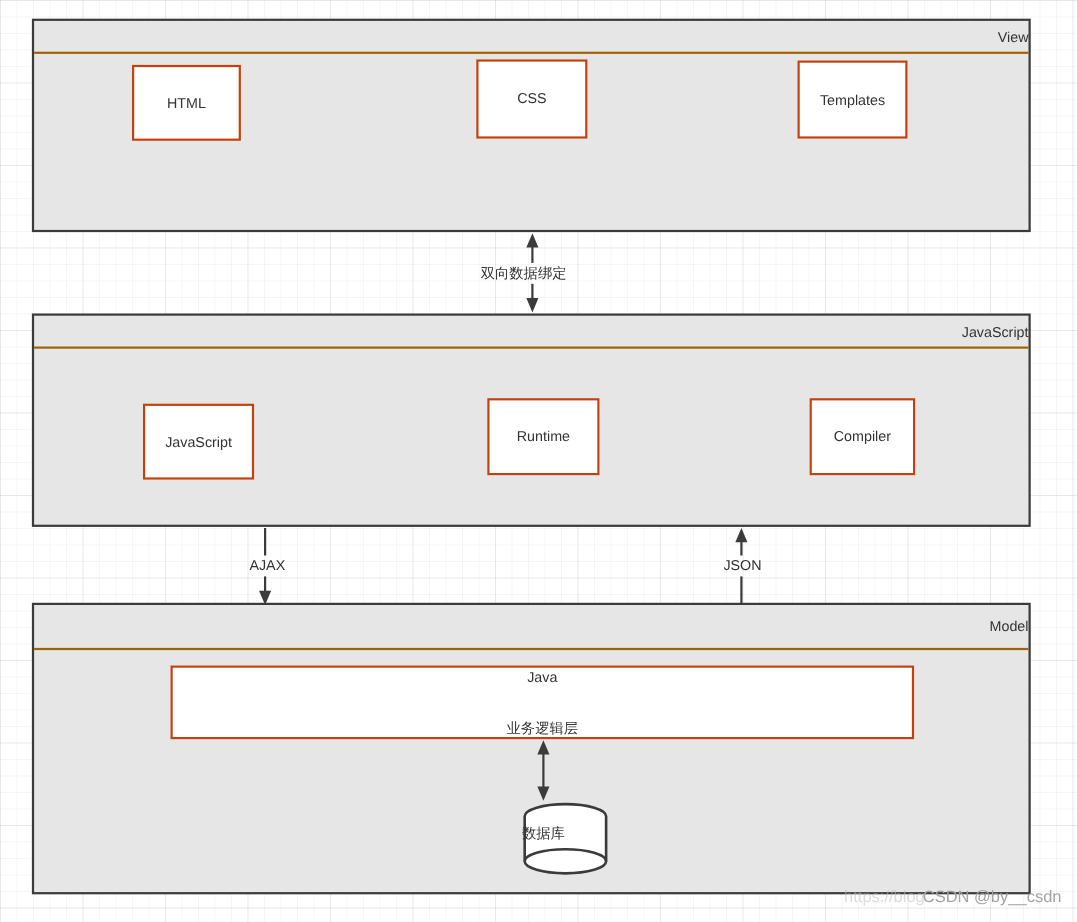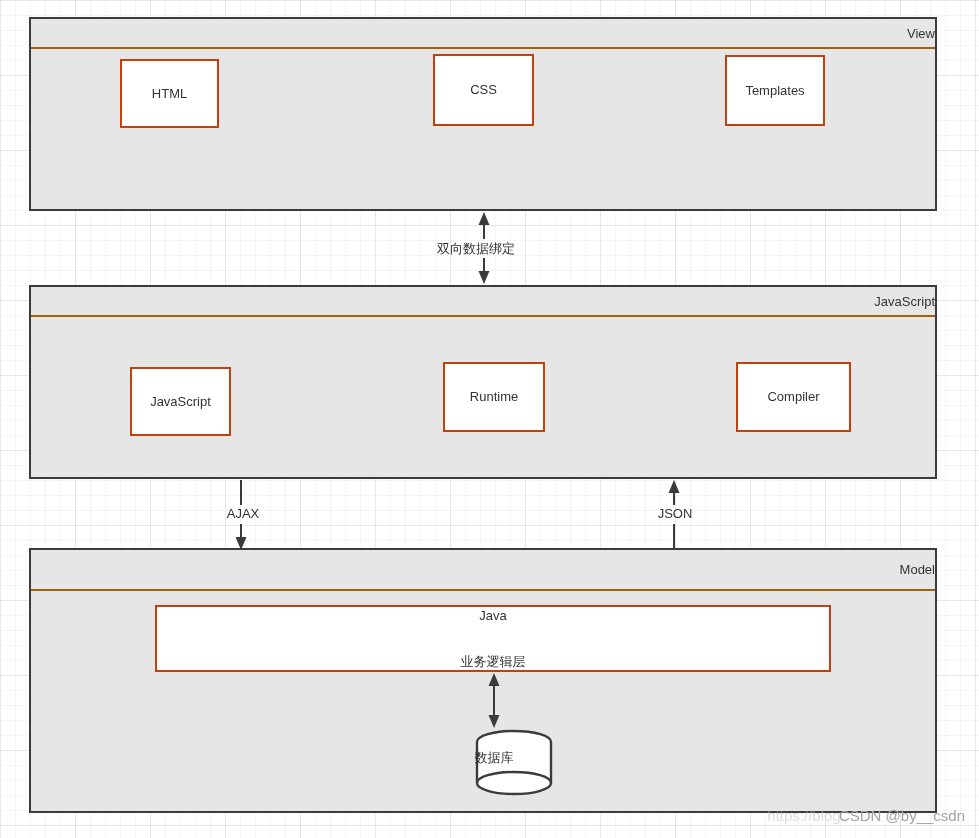--- a/index.html
+++ b/index.html
@@ -52,21 +52,21 @@
     font-size: 13px;
     color: #333333;
     line-height: 1.35;
   }
   
   #html-box       { left: 89px;  top: 40px;  width: 99px;  height: 69px; }
   #css-box        { left: 402px; top: 35px;  width: 101px; height: 72px; }
   #templates-box  { left: 694px; top: 36px;  width: 100px; height: 71px; }
   #javascript-box { left: 99px;  top: 80px;  width: 101px; height: 69px; }
   #runtime-box    { left: 412px; top: 75px;  width: 102px; height: 70px; }
-  #compiler-box   { left: 705px; top: 75px;  width: 115px; height: 70px; }
+  #compiler-box   { left: 705px; top: 75px;  width: 96px; height: 70px; }
   #java-box       { left: 124px; top: 55px;  width: 676px; height: 67px; flex-direction: column; gap: 28px; }
 
   #database-cylinder {
     position: absolute;
     left: 424px; top: 179px;
     width: 78px; height: 67px; padding-left: 20px;
   }
   #database-cylinder .cyl-label {
     position: absolute;
     left: 0; top: 20px; width: 100%;

